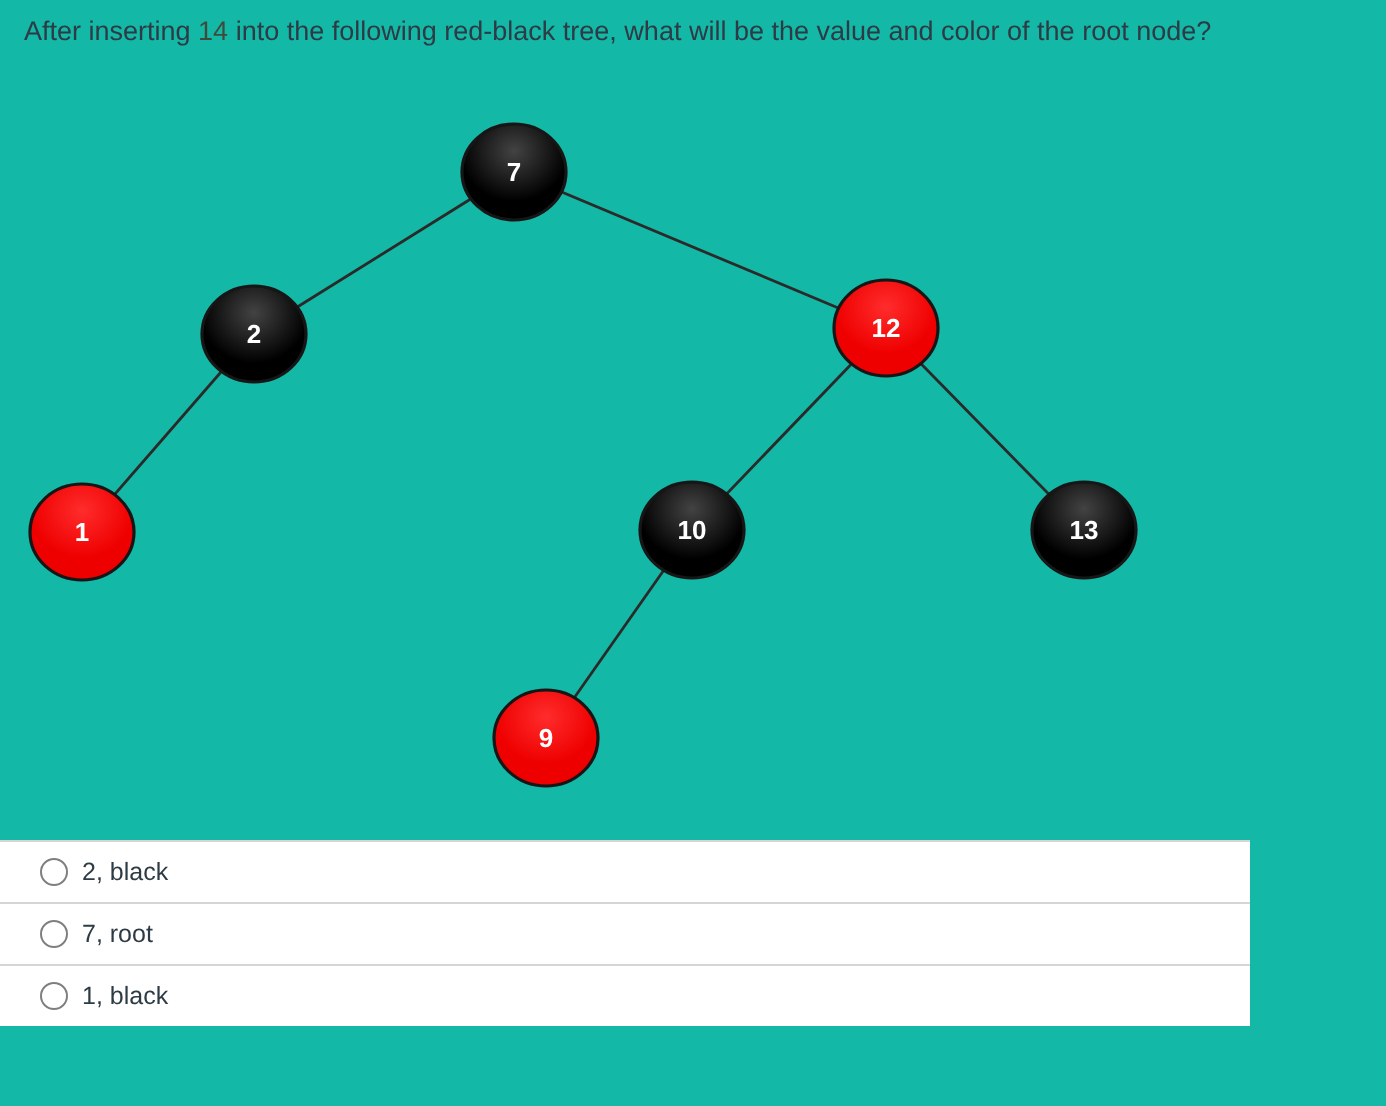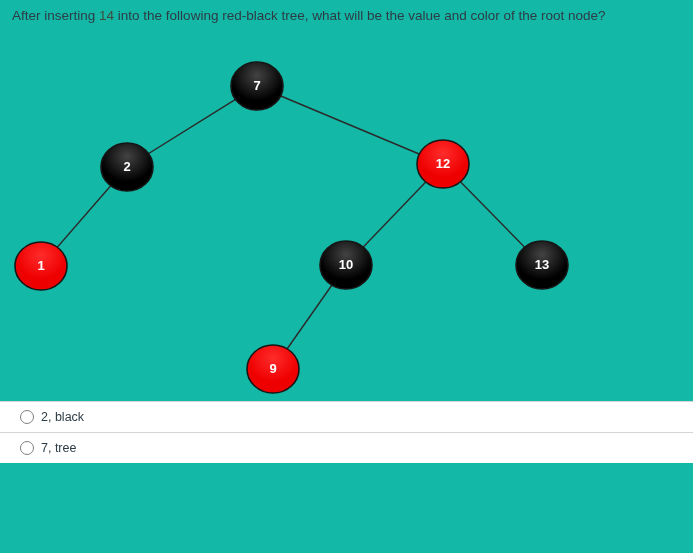--- a/index.html
+++ b/index.html
@@ -28,21 +28,21 @@
   .tree-svg ellipse{
     stroke:#161616;stroke-width:1.6;
   }
   .tree-svg text{
     fill:#ffffff;
     font-family:"Liberation Sans", sans-serif;
     font-size:13px;font-weight:bold;
     text-anchor:middle;dominant-baseline:middle;
   }
   .options{
-    position:absolute;left:0;top:401px;width:693px;
+    position:absolute;left:0;top:420px;width:625px;
   }
   .option-row{
     height:31px;
     border-top:1px solid #d5d5d5;
     display:flex;align-items:center;
     padding-left:20px;box-sizing:border-box;
     background:#ffffff;
   }
   .radio{
     width:12px;height:12px;border-radius:50%;
@@ -96,17 +96,21 @@
       <text x="273" y="370">9</text>
     </svg>
 
   <div class="options">
     <div class="option-row">
       <span class="radio"></span>
       <span class="option-label">2, black</span>
     </div>
     <div class="option-row">
       <span class="radio"></span>
-      <span class="option-label">7, tree</span>
+      <span class="option-label">7, root</span>
+    </div>
+    <div class="option-row">
+      <span class="radio"></span>
+      <span class="option-label">1, black</span>
     </div>
   </div>
 
 </div>
 
 </body></html>

